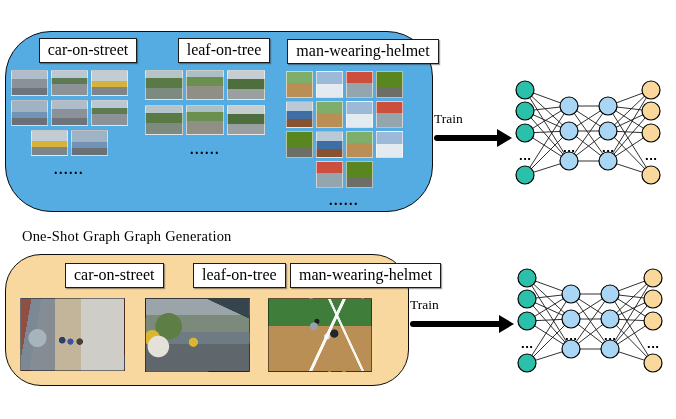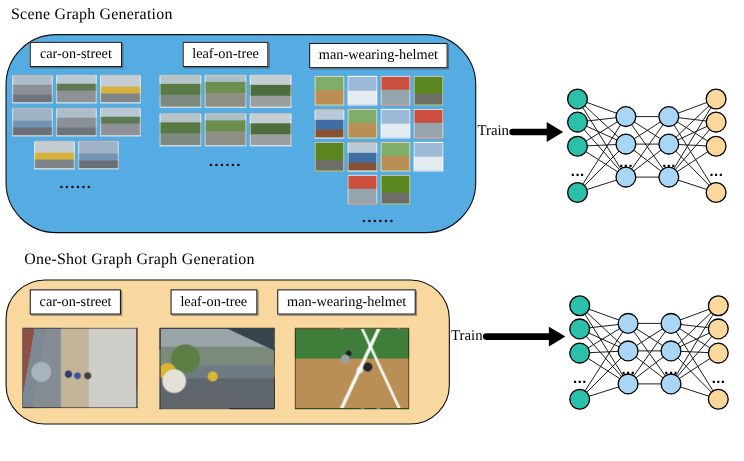--- a/index.html
+++ b/index.html
@@ -10,21 +10,21 @@
   .section-title{position:absolute;font-size:14.5px;letter-spacing:.2px;}
   .title-top{left:10px;top:5px;}
   .title-bottom{left:22px;top:228px;}
 
   .panel{position:absolute;border:1.6px solid #0d0d0d;}
   .panel-top{left:5px;top:31px;width:426px;height:179px;border-radius:46px;background:#54ACE2;}
   .panel-bottom{left:5px;top:254px;width:402px;height:130px;border-radius:36px;background:#F9D8A0;}
 
   .label-box{
     background:#fff;border:1.3px solid #1b1b1b;padding:2px 8px 3px;
-    font-size:13px;white-space:nowrap;box-shadow:1.2px 1.2px 0 rgba(45,45,45,.45);
+    font-size:16px;white-space:nowrap;box-shadow:1.2px 1.2px 0 rgba(45,45,45,.45);margin-left:38px;
   }
 
   .group{position:absolute;display:flex;flex-direction:column;align-items:center;}
   .group-car{left:10px;top:38px;width:118px;}
   .group-leaf{left:142px;top:38px;width:126px;}
   .group-helmet{left:282px;top:39px;width:124px;}
   .grid{display:flex;flex-direction:column;align-items:center;margin-top:7px;}
   .group-car .grid{gap:4px;}
   .group-leaf .grid{gap:5px;}
   .group-helmet .grid{gap:3px;}
@@ -75,40 +75,39 @@
     background:
       linear-gradient(115deg, transparent 54%, rgba(255,255,255,.95) 54.5% 56.5%, transparent 57%),
       linear-gradient(65deg, transparent 68%, rgba(255,255,255,.9) 68.5% 70%, transparent 70.5%),
       radial-gradient(circle at 44% 38%, #9aa0a6 0 5%, transparent 6%),
       radial-gradient(circle at 47% 31%, #1d1f24 0 3%, transparent 4%),
       radial-gradient(circle at 64% 48%, #22252a 0 5%, transparent 6%),
       radial-gradient(circle at 57% 52%, #d8dadd 0 4%, transparent 5%),
       linear-gradient(180deg, #3e7d3a 0 38%, #b98f56 38% 100%);
   }
 
-  .train{position:absolute;display:flex;align-items:flex-start;}
+  .train{position:absolute;display:flex;flex-direction:column;align-items:flex-start;}
   .train-top{left:434px;top:111px;width:78px;}
   .train-bottom{left:410px;top:297px;width:104px;}
   .train-label{font-size:13.5px;margin-bottom:2px;}
   .arrow{position:relative;width:100%;height:18px;}
   .arrow .shaft{position:absolute;left:0;right:12px;top:6px;height:6px;background:#000;border-radius:3px;}
   .arrow .head{position:absolute;right:0;top:0;width:0;height:0;
     border-top:9px solid transparent;border-bottom:9px solid transparent;border-left:15px solid #000;}
 
   .net{position:absolute;}
   .net-top{left:510px;top:78px;}
   .net-bottom{left:512px;top:266px;}
   .net text{font-family:"DejaVu Sans",sans-serif;font-size:11px;font-weight:bold;}
 </style>
 </head>
 <body>
 
 <div class="canvas">
 
-  <div class="section-title title-top">Scene Graph Generation</div>
 
   <div class="panel panel-top"></div>
 
   <div class="group group-car">
     <div class="label-box">car-on-street</div>
     <div class="grid">
         <div class="thumb-row">
           <div class="thumb v-street0"></div>
           <div class="thumb v-street1"></div>
           <div class="thumb v-street2"></div>

